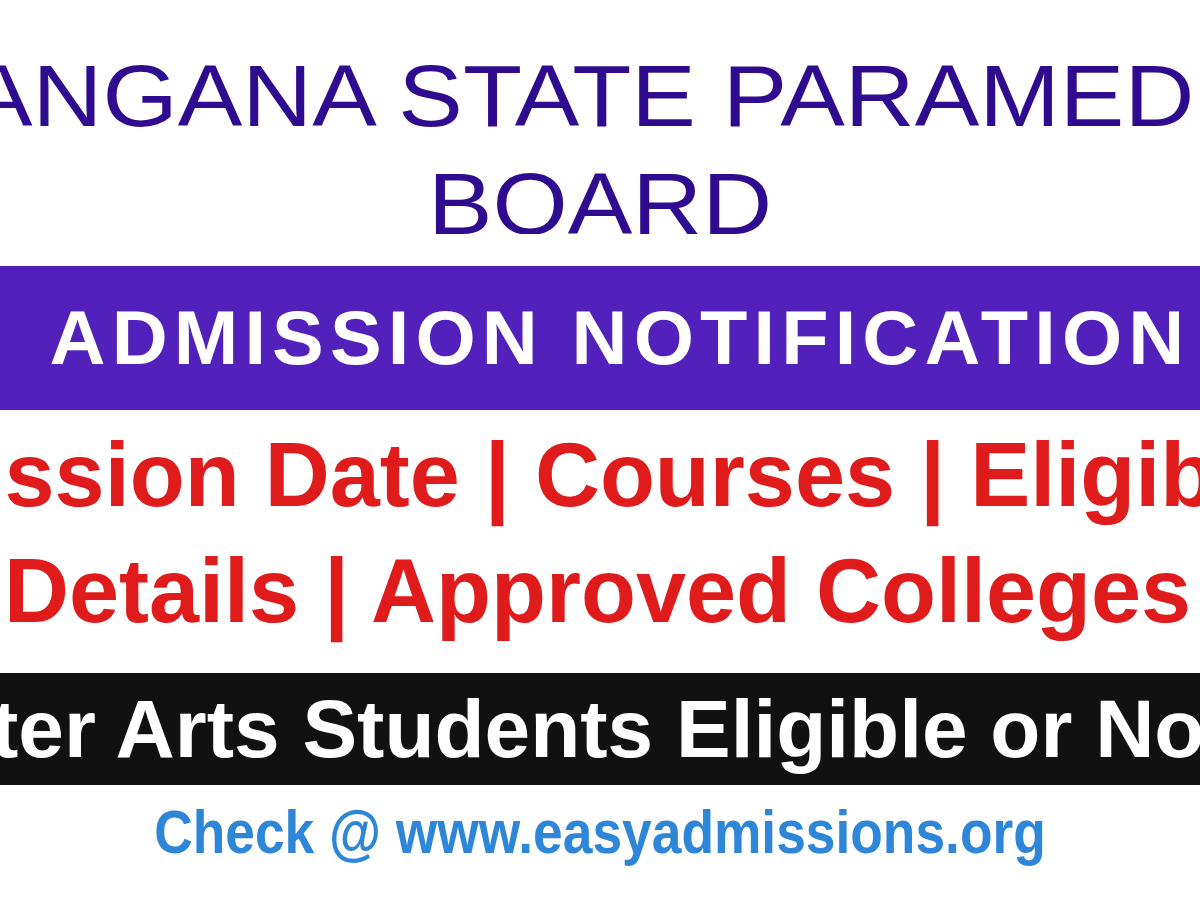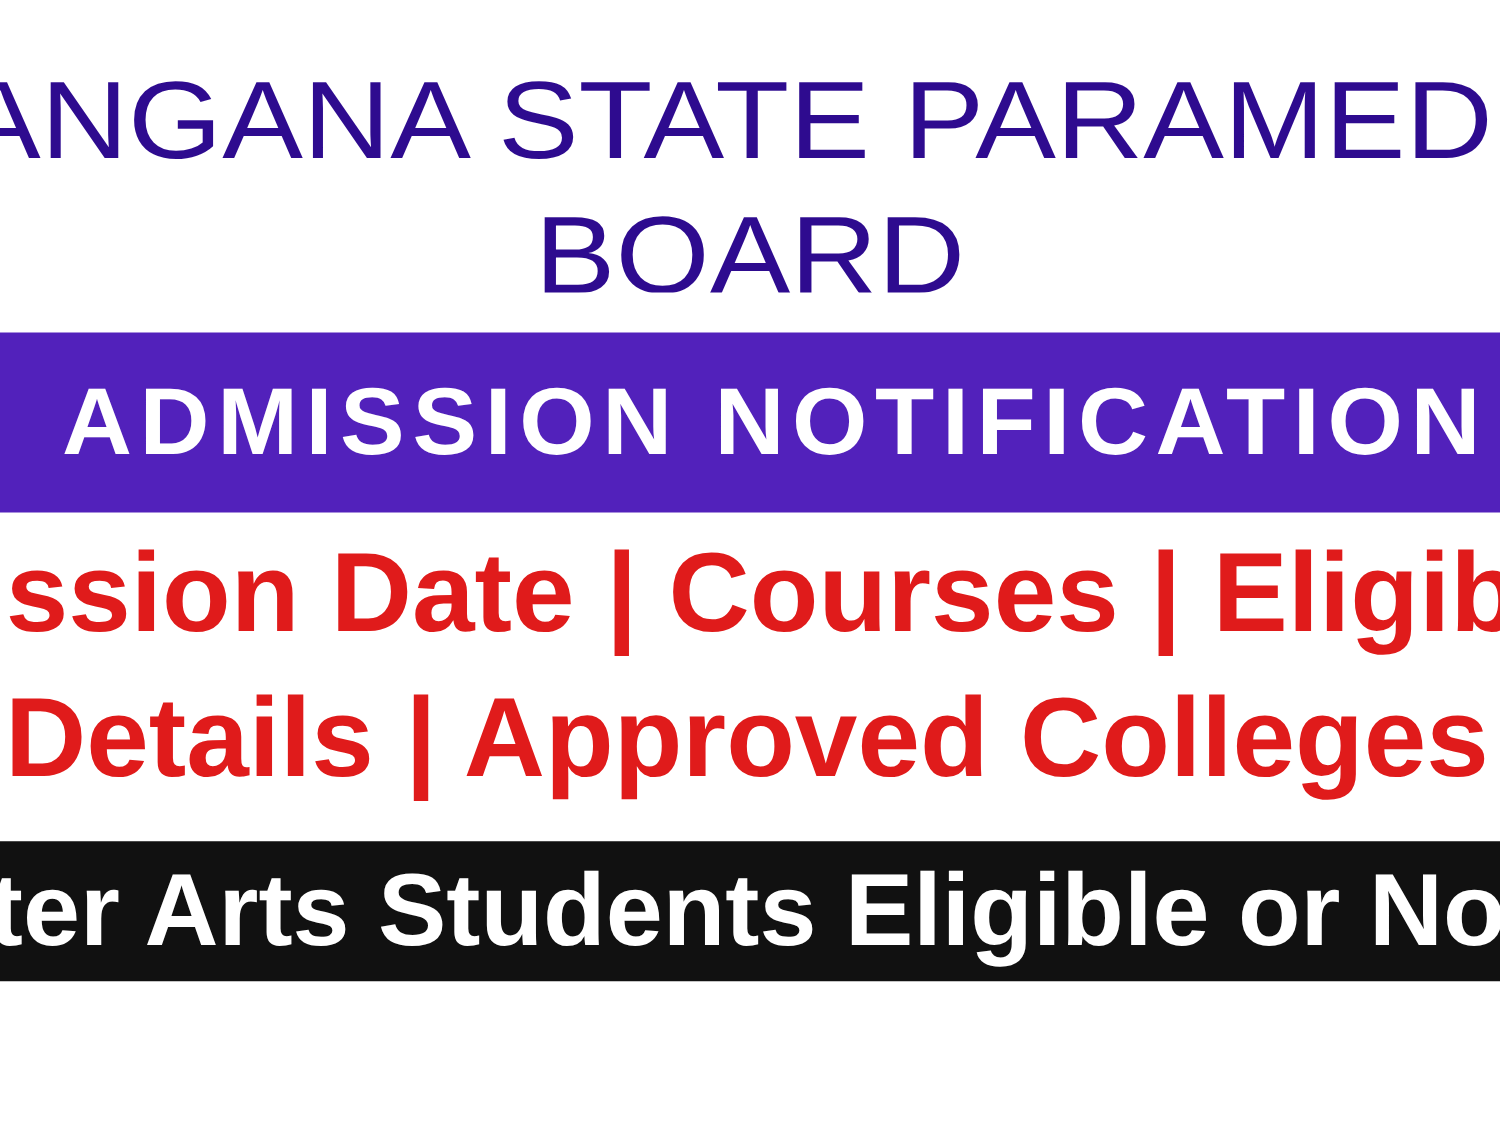--- a/index.html
+++ b/index.html
@@ -165,14 +165,17 @@
 
   <div class="red-block">
     <div class="red-line r1">Admission Date | Courses | Eligibility |</div>
     <div class="red-line r2">Fee Details | Approved Colleges List</div>
   </div>
 
   <div class="black-banner">
     <div class="black-banner-text">Inter Arts Students Eligible or Not?</div>
   </div>
 
+  <div class="footer-block">
+    <div class="footer-text">Check @ www.easyadmissions.org</div>
+  </div>
 
 </div>
 
 </body></html>

